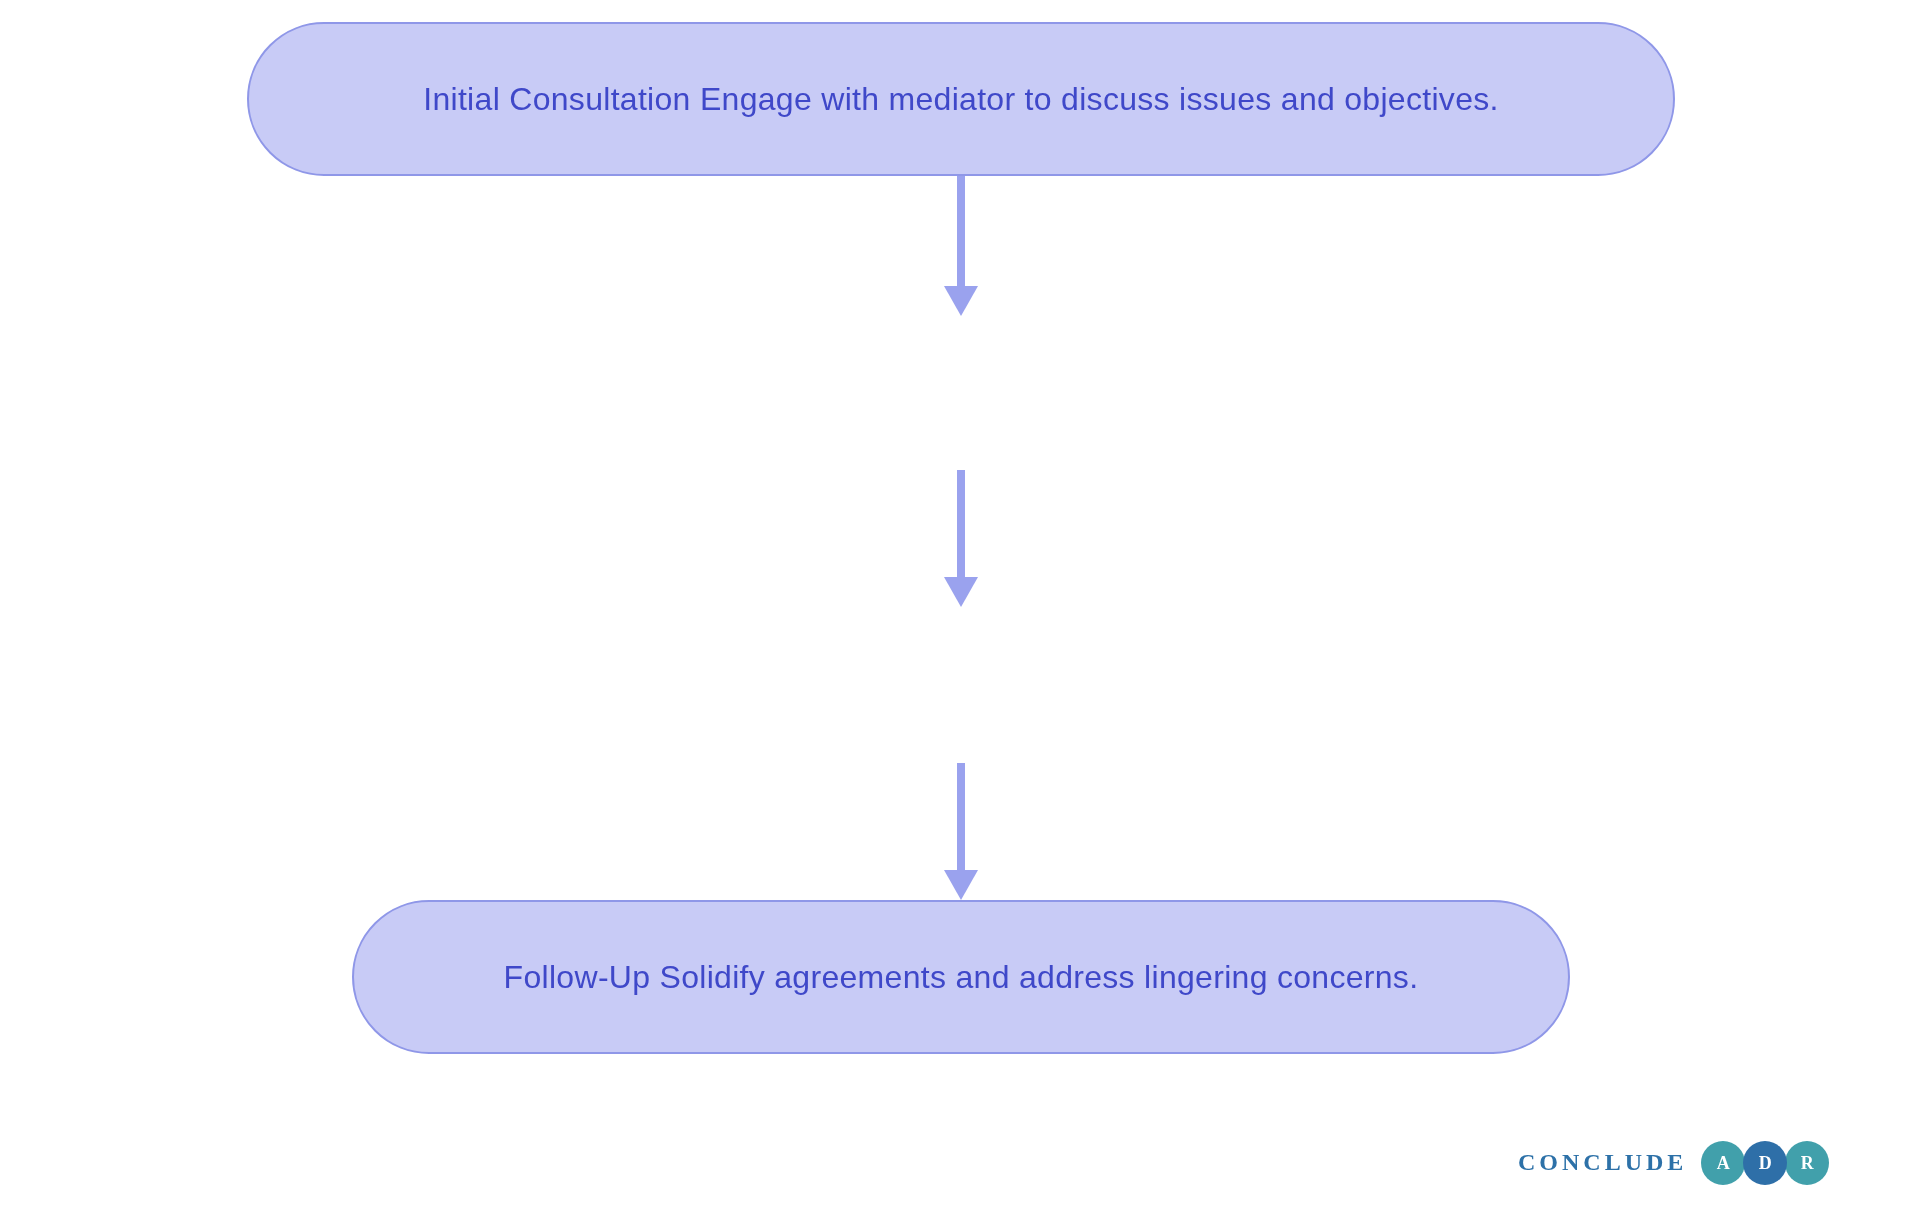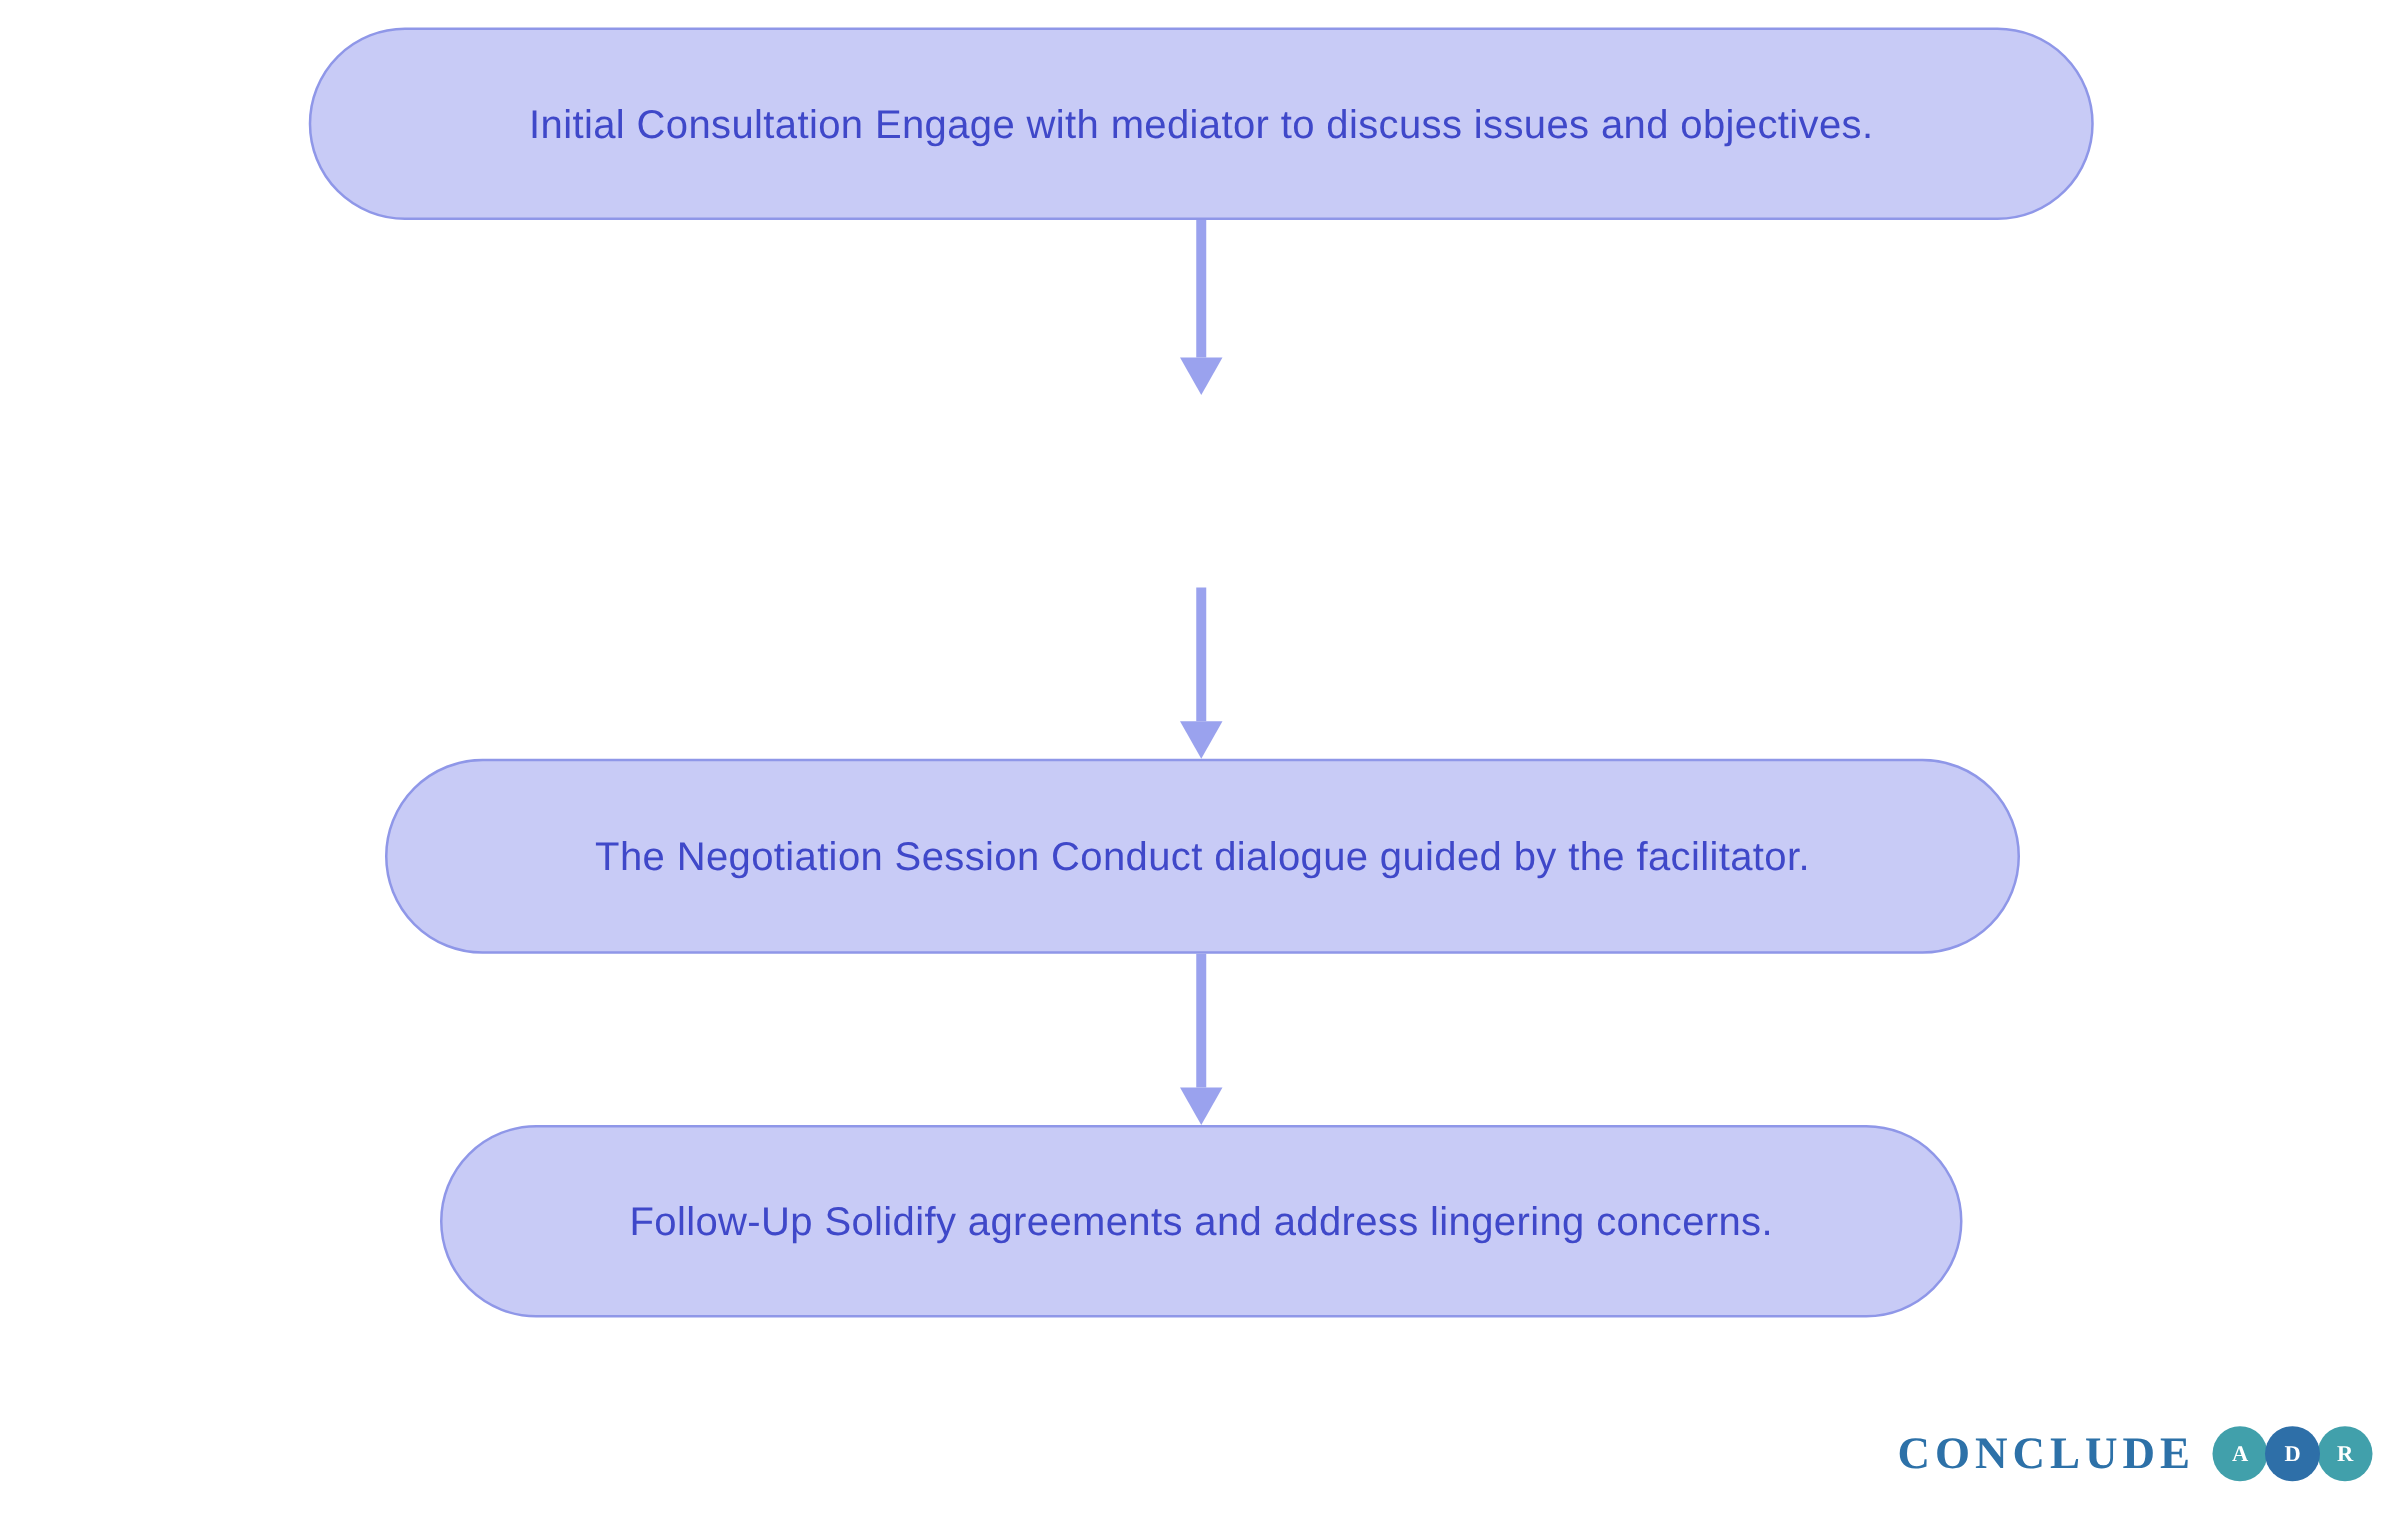--- a/index.html
+++ b/index.html
@@ -66,21 +66,21 @@
     position: absolute;
     left: 1518px;
     top: 1138px;
     height: 48px;
     display: flex;
     align-items: center;
   }
   .logo-wordmark {
     font-family: "Liberation Serif", "DejaVu Serif", serif;
     font-weight: bold;
-    font-size: 36px;
+    font-size: 24px;
     letter-spacing: 4px;
     color: #2d71a8;
   }
   .logo-badges {
     position: relative;
     margin-left: 14px;
     width: 128px;
     height: 44px;
   }
   .logo-circle {
@@ -114,23 +114,20 @@
     <div class="arrow-stem"></div>
     <div class="arrow-head"></div>
   </div>
 
 
   <div class="flow-arrow arrow-2">
     <div class="arrow-stem"></div>
     <div class="arrow-head"></div>
   </div>
 
-  <div class="flow-box box-3">
-    <span>The Negotiation Session Conduct dialogue guided by the facilitator.</span>
-  </div>
 
   <div class="flow-arrow arrow-3">
     <div class="arrow-stem"></div>
     <div class="arrow-head"></div>
   </div>
 
   <div class="flow-box box-4">
     <span>Follow-Up Solidify agreements and address lingering concerns.</span>
   </div>
 

